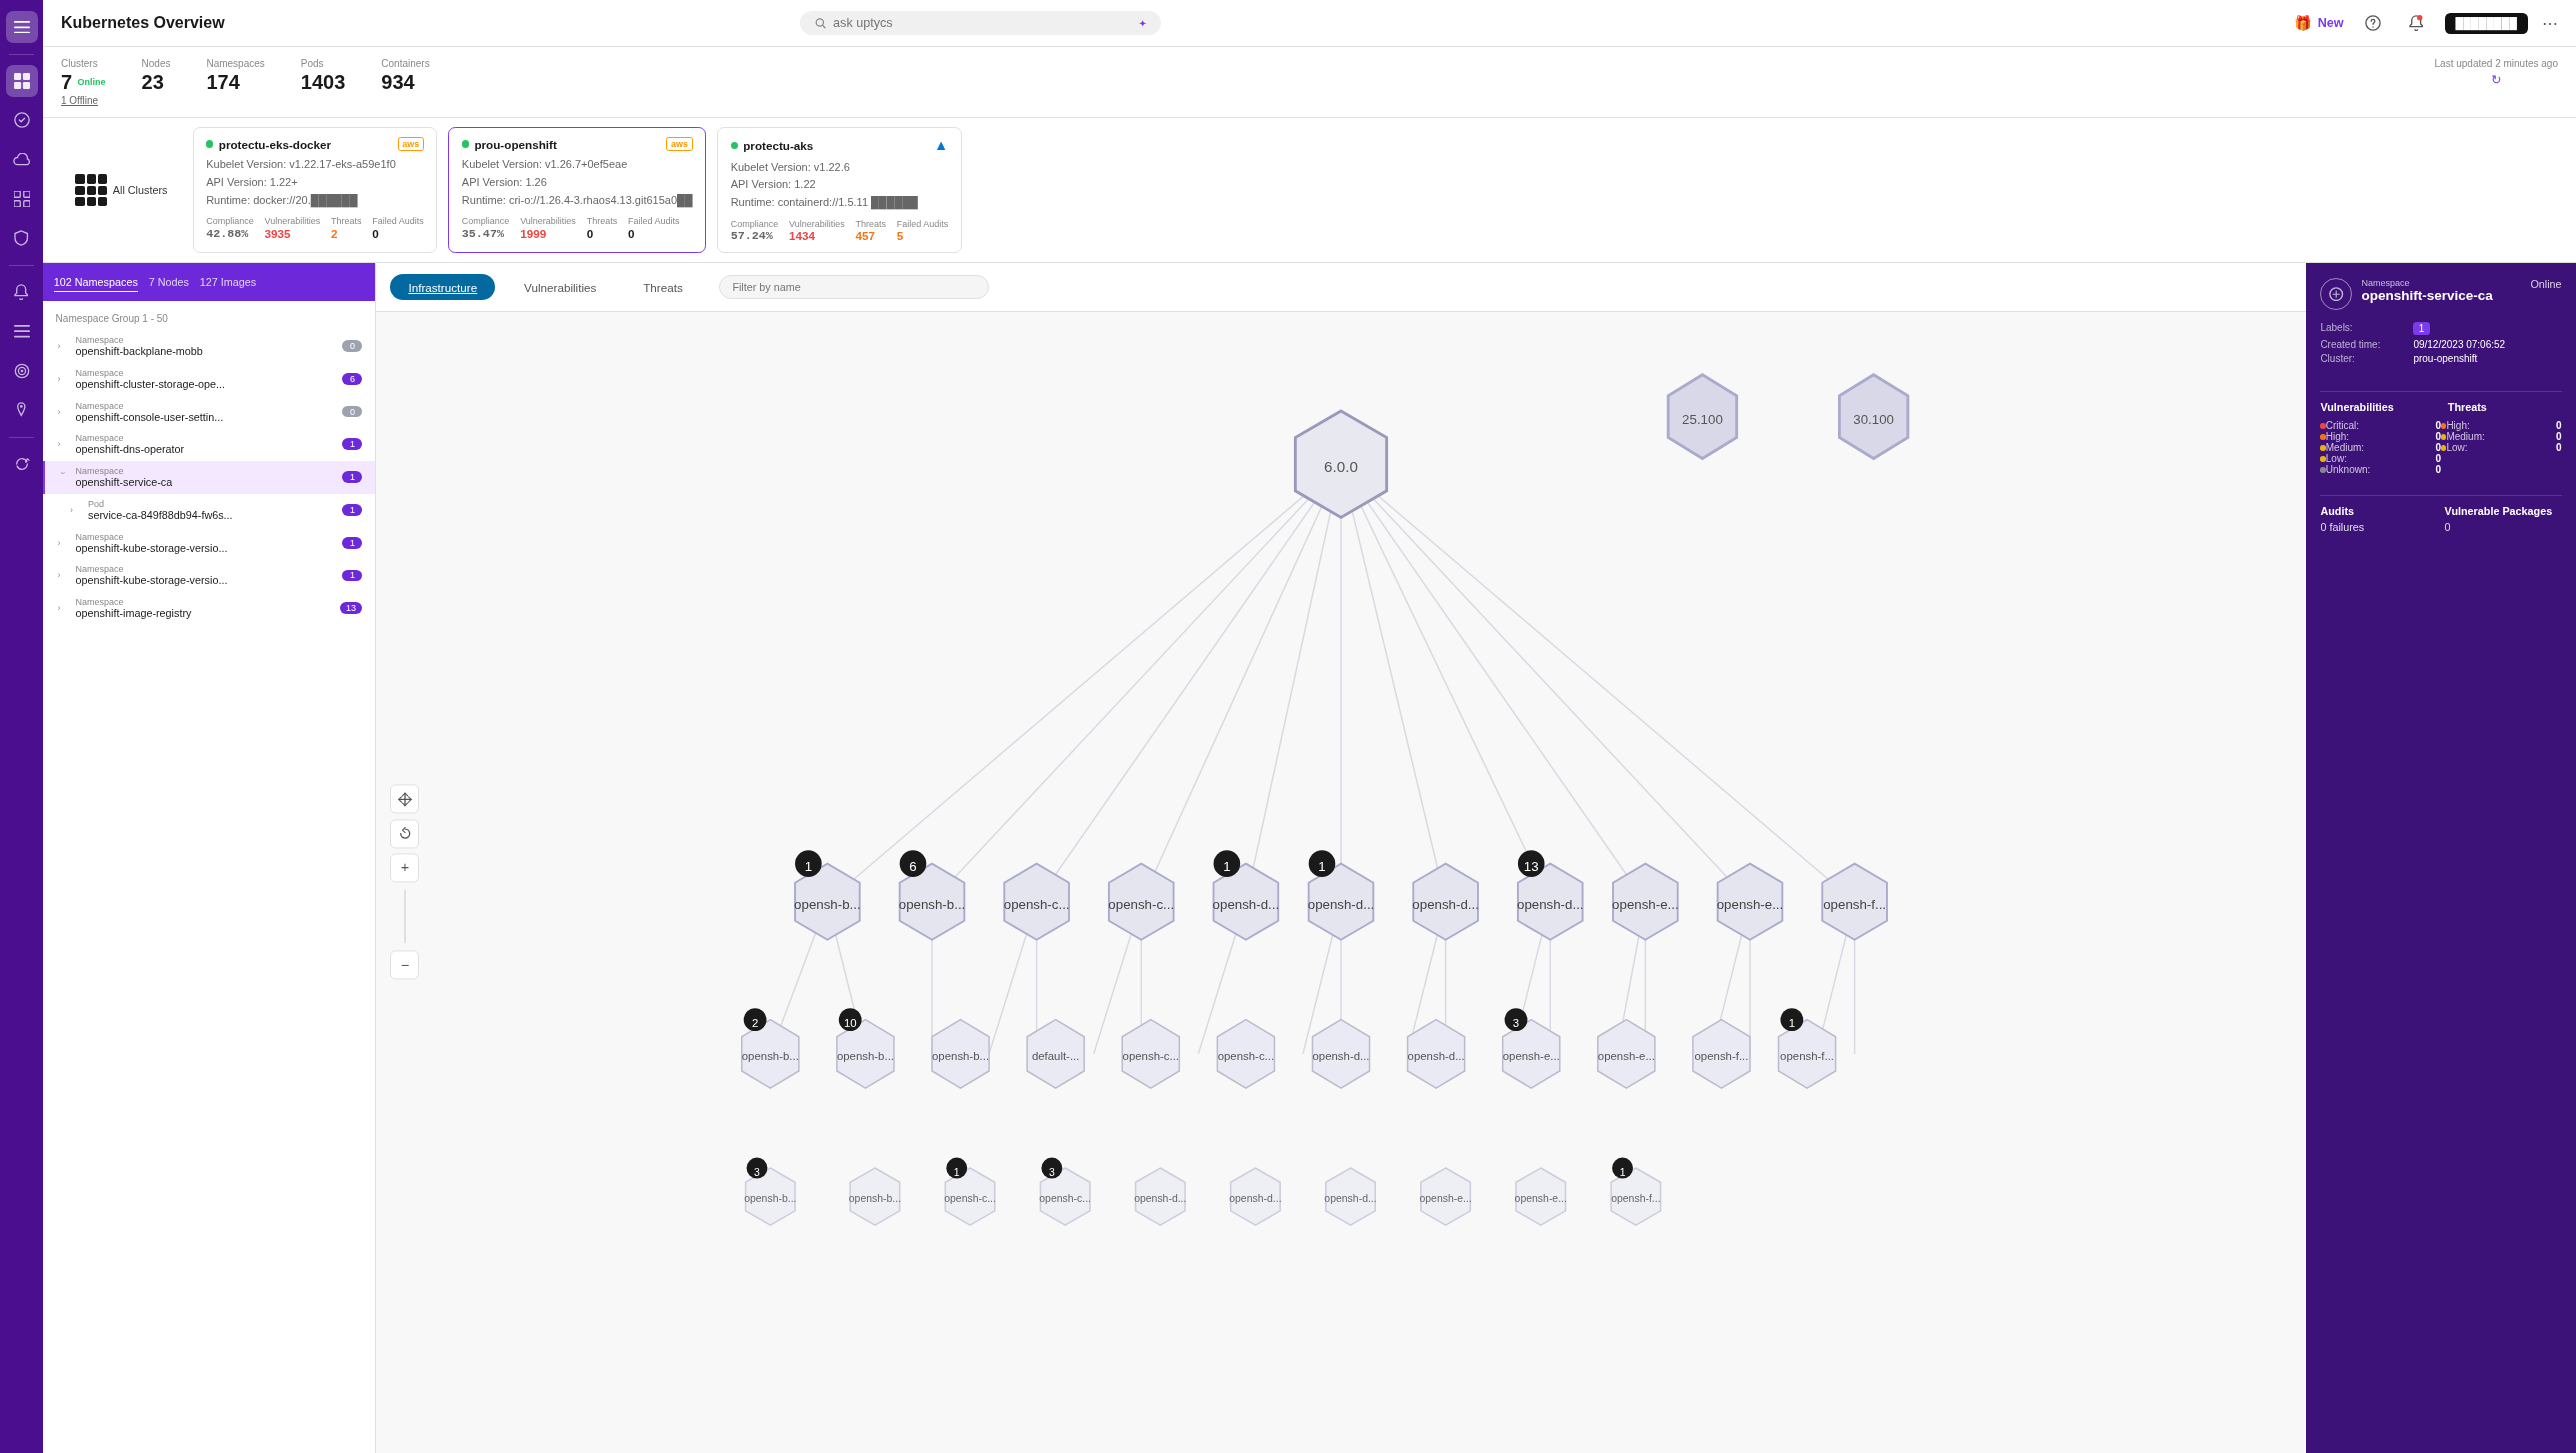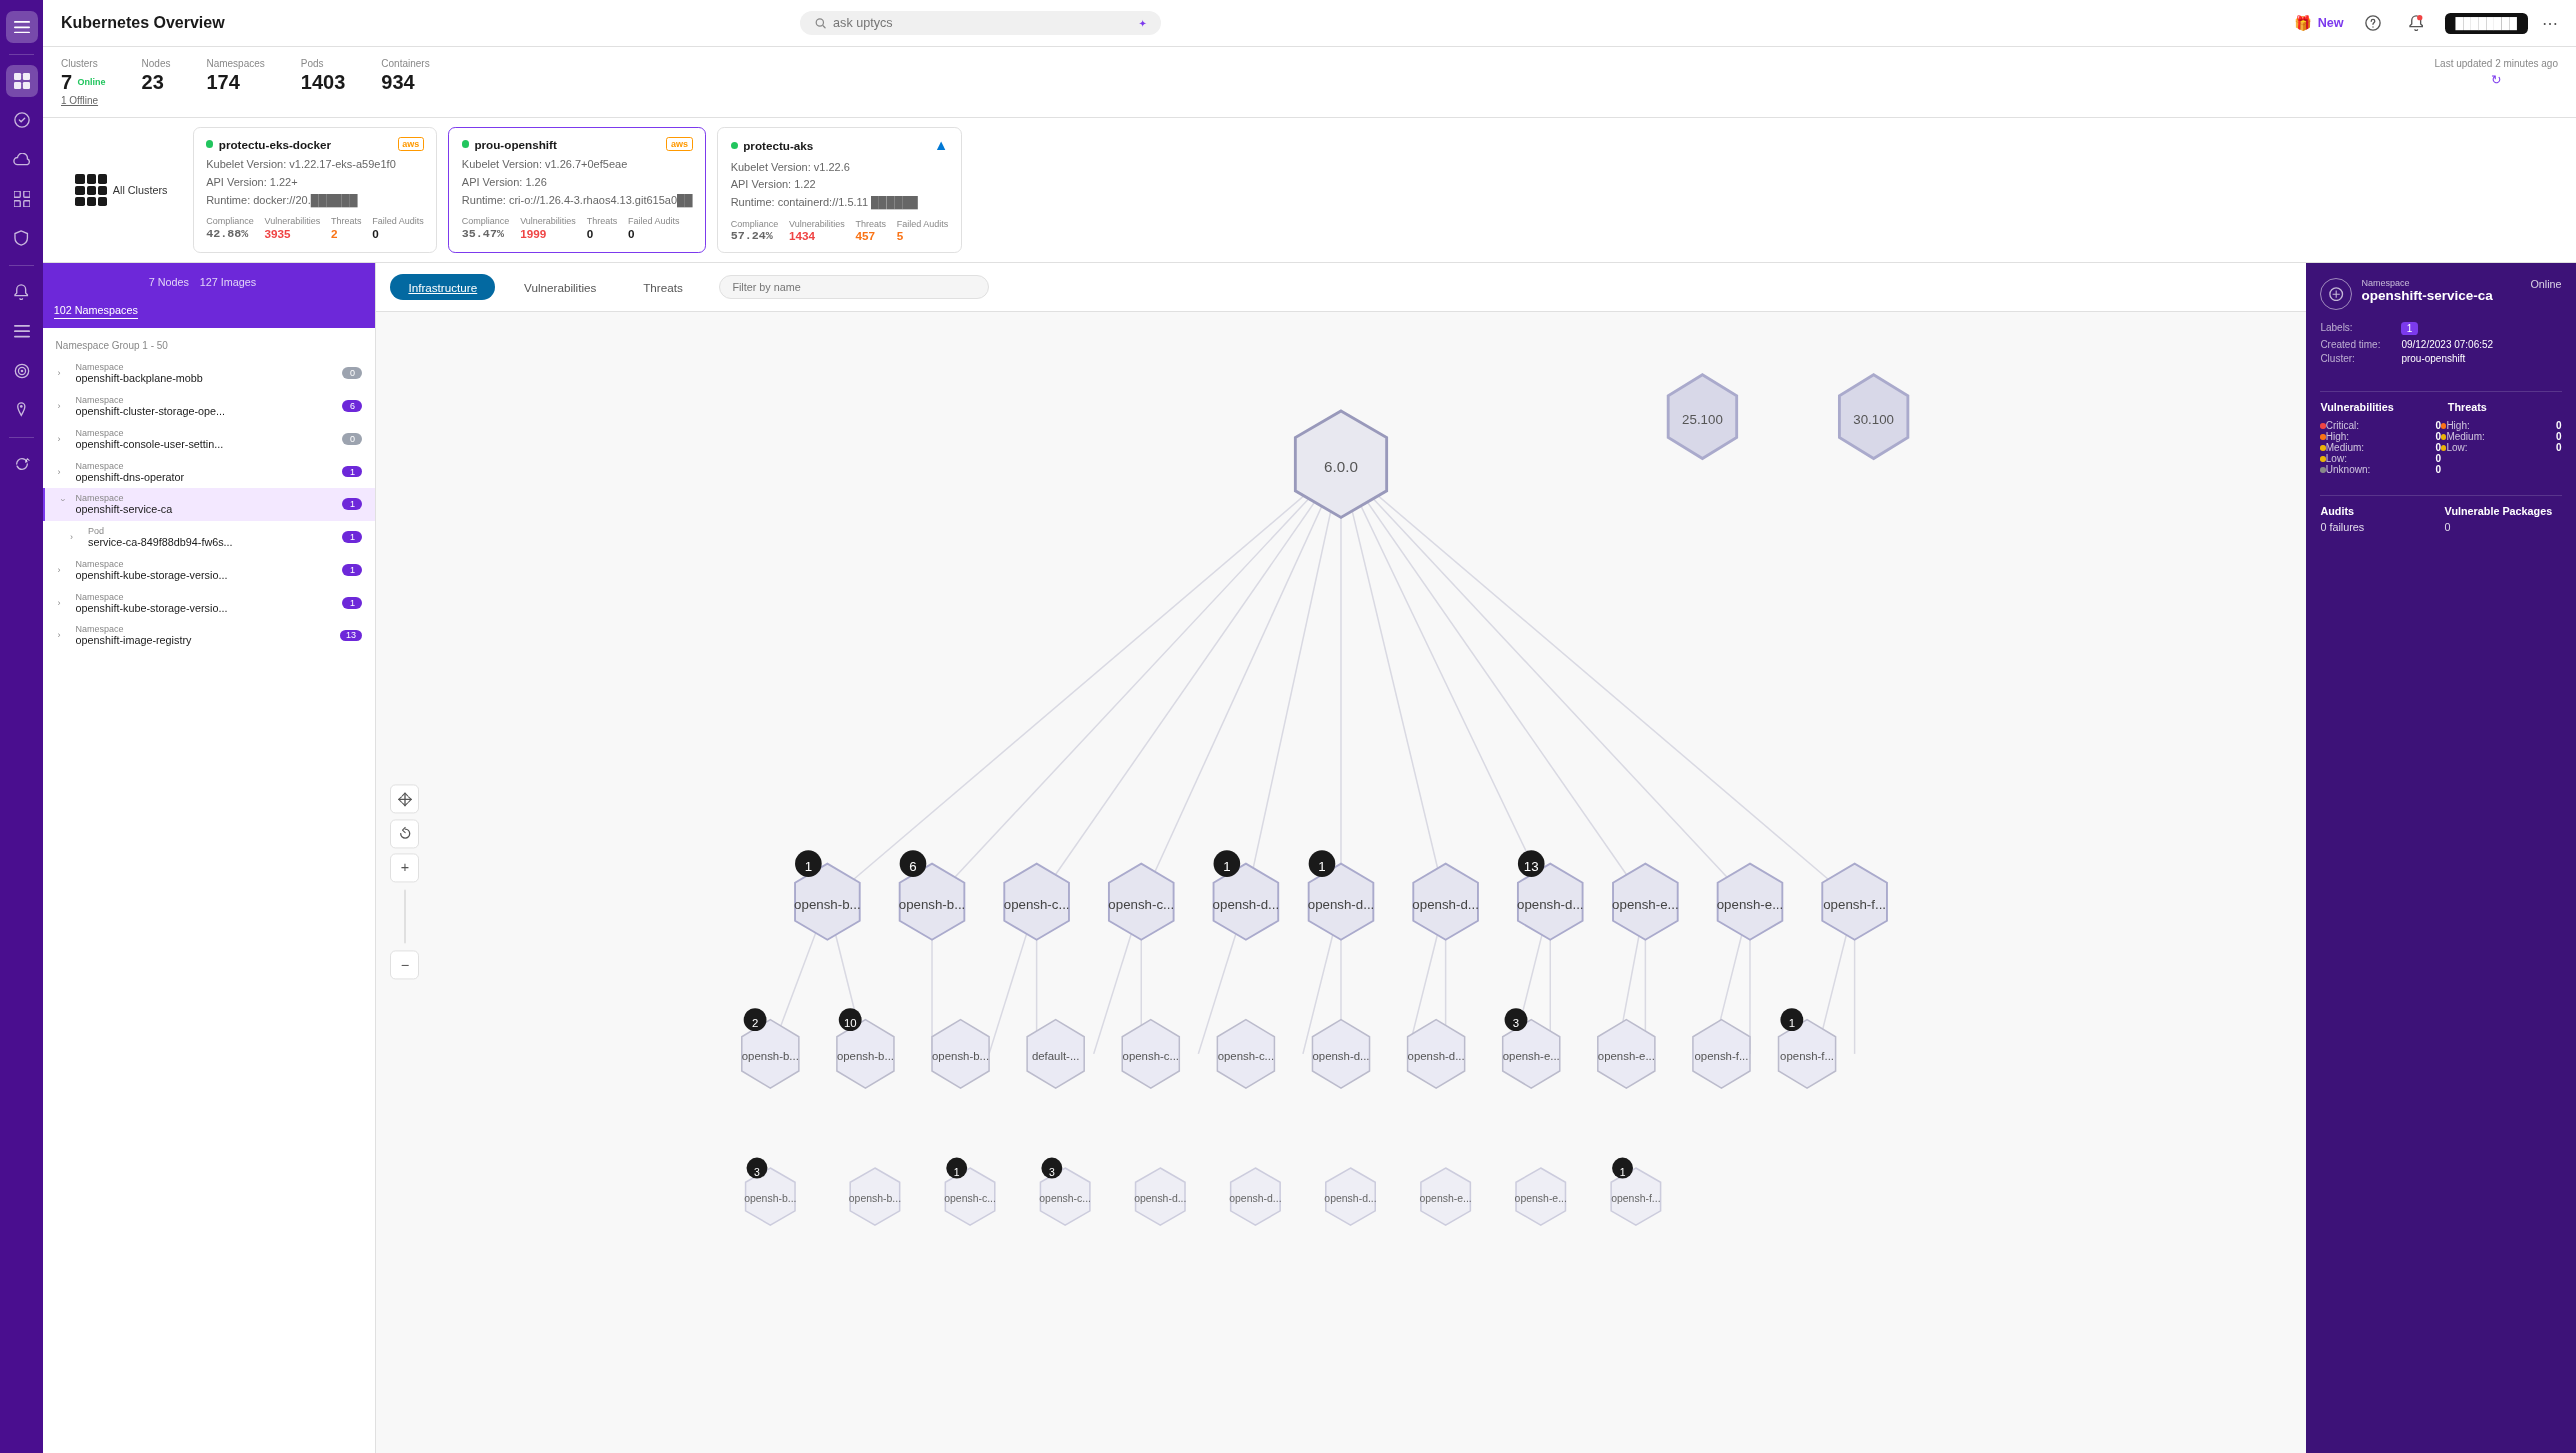--- a/index.html
+++ b/index.html
@@ -57,21 +57,21 @@
     .metric-value.orange { color: #f97316; }
     .metric-compliance { color: #666; font-family: Liberation Mono, monospace; }
 
     
     .content-area { display: flex; flex: 1; overflow: hidden; }
 
     
     .left-panel { width: 333px; background: #fff; border-right: 0.9px solid #e0e0e0; display: flex; flex-direction: column; overflow: hidden; flex-shrink: 0; }
     .namespace-tabs { background: #6d28d9; display: flex; padding: 9px 10.8px; gap: 10.8px; }
     .ns-tab { color: rgba(255,255,255,0.8); font-size: 10.8px; font-weight: 500; cursor: pointer; padding: 3.6px 0; }
-    .ns-tab.active { color: #fff; border-bottom: 1.8px solid #fff; padding-bottom: 1.8px; margin-top: 28px; }
+    .ns-tab.active { color: #fff; border-bottom: 1.8px solid #fff; padding-bottom: 1.8px; }
     .ns-list { flex: 1; overflow-y: auto; padding: 7.2px 0; }
     .ns-group { padding: 5.4px 12.6px; font-size: 10px; color: #888; }
     .ns-group-label { font-weight: 500; }
     .ns-item { display: flex; align-items: center; padding: 5.4px 12.6px; cursor: pointer; border-left: 2.7px solid transparent; }
     .ns-item.selected { background: #f3e8ff; border-left-color: #7c3aed; }
     .ns-item-chevron { color: #888; font-size: 9px; margin-right: 7.2px; width: 10.8px; flex-shrink: 0; }
     .ns-item-chevron.open { transform: rotate(90deg); display: inline-block; }
     .ns-item-info { flex: 1; min-width: 0; }
     .ns-item-type { font-size: 9px; color: #888; }
     .ns-item-name { font-size: 10.8px; color: #1a1a1a; font-weight: 500; white-space: nowrap; overflow: hidden; text-overflow: ellipsis; }
@@ -93,21 +93,21 @@
     
     .right-panel { width: 270px; background: #3d1278; color: #fff; display: flex; flex-direction: column; padding: 14.4px; overflow-y: auto; flex-shrink: 0; }
     .rp-header { display: flex; align-items: flex-start; justify-content: space-between; margin-bottom: 12.6px; }
     .rp-title-section { display: flex; align-items: flex-start; gap: 9px; }
     .rp-icon { width: 32px; height: 32px; border: 1.8px solid rgba(255,255,255,0.5); border-radius: 50%; display: flex; align-items: center; justify-content: center; font-size: 12.6px; flex-shrink: 0; }
     .rp-title-info { }
     .rp-type { font-size: 9px; color: rgba(255,255,255,0.7); }
     .rp-name { font-size: 13.5px; font-weight: 700; color: #fff; }
     .rp-close { color: rgba(255,255,255,0.8); cursor: pointer; font-size: 10.8px; font-weight: 500; }
     .rp-meta { margin-bottom: 14.4px; }
-    .rp-meta-row { display: flex; gap: 0; font-size: 10px; margin-bottom: 3.6px; }
+    .rp-meta-row { display: flex; gap: 12px; font-size: 10px; margin-bottom: 3.6px; }
     .rp-meta-label { color: rgba(255,255,255,0.65); min-width: 81px; }
     .rp-meta-value { color: #fff; font-weight: 500; }
     .rp-meta-value.badge { background: #7c3aed; border-radius: 3.6px; padding: 0.9px 5.4px; }
     .rp-divider { height: 0.9px; background: rgba(255,255,255,0.15); margin: 9px 0; }
     .rp-section-header { display: flex; gap: 54px; margin-bottom: 7.2px; }
     .rp-section-title { font-size: 10.8px; font-weight: 700; color: #fff; }
     .rp-metric-row { display: flex; align-items: center; gap: 0; font-size: 10px; }
     .rp-metric-dot { width: 5.4px; height: 5.4px; border-radius: 50%; flex-shrink: 0; }
     .rp-metric-label { color: rgba(255,255,255,0.75); flex: 1; }
     .rp-metric-val { color: #fff; font-weight: 600; }

